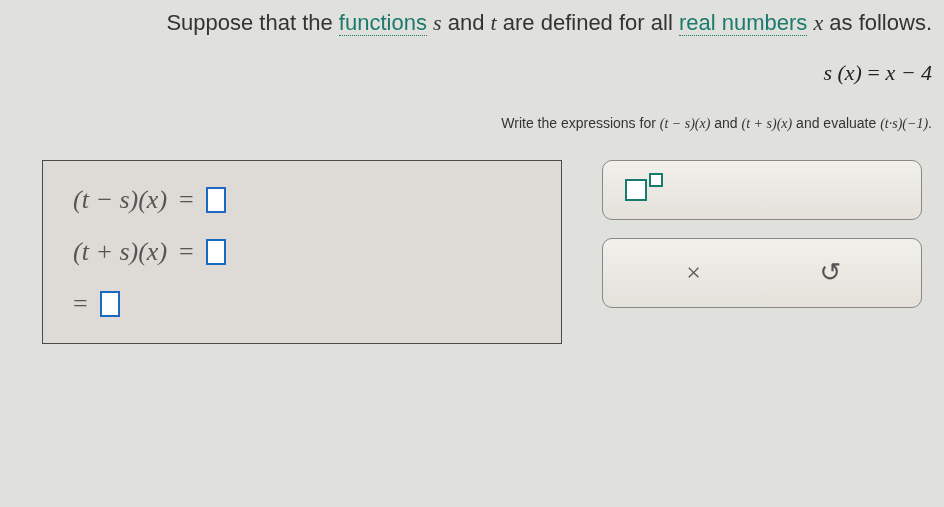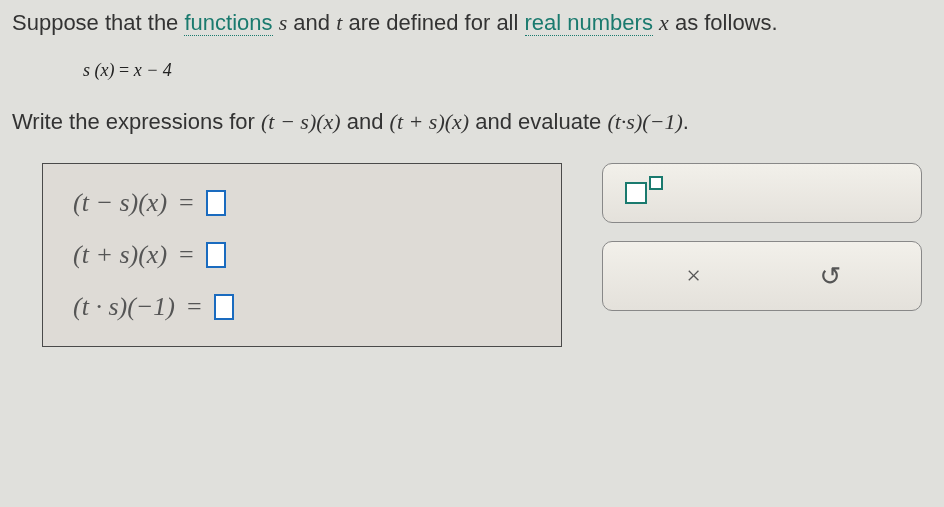--- a/index.html
+++ b/index.html
@@ -1,15 +1,15 @@
 <!DOCTYPE html>
 <html><head>
 <meta charset="utf-8">
 <style>
-  * { box-sizing: border-box; margin: 0; padding: 0; }
+  * { box-sizing: border-box; margin: 0; padding: 0; text-align: right; }
   body {
     width: 944px;
     height: 507px;
     background: #e0e0dc;
     font-family: 'Times New Roman', Georgia, serif;
     color: #222;
     padding: 10px 12px;
     position: relative;
   }
   .intro {
@@ -17,29 +17,29 @@
     font-size: 22px;
     margin-bottom: 22px;
     color: #333;
   }
   .link {
     color: #1a7a6e;
     border-bottom: 1px dotted #1a7a6e;
   }
   .defs {
     margin-left: 71px;
-    font-size: 18px;
+    font-size: 22px;
     font-style: italic;
     line-height: 1.4;
     margin-bottom: 26px;
   }
   .defs .row { margin-bottom: 2px; }
   .instruction {
     font-family: Verdana, Arial, sans-serif;
-    font-size: 22px;
+    font-size: 14px;
     margin-bottom: 28px;
     color: #333;
   }
   .math { font-family: 'Times New Roman', serif; font-style: italic; }
   .op { font-style: normal; }
   .lower {
     display: flex;
     gap: 40px;
     align-items: flex-start;
     margin-left: 30px;
@@ -140,21 +140,20 @@
       <span>(t − s)(x)</span>
       <span class="op">=</span>
       <span class="blank"></span>
     </div>
     <div class="ans-row">
       <span>(t + s)(x)</span>
       <span class="op">=</span>
       <span class="blank"></span>
     </div>
     <div class="ans-row">
-      <span>(t · s)(−1)</span>
       <span class="op">=</span>
       <span class="blank"></span>
     </div>
   </div>
 
   <div class="side">
     <div class="palette">
       <div class="exp-tool">
         <span class="base"></span>
         <span class="exp"></span>

